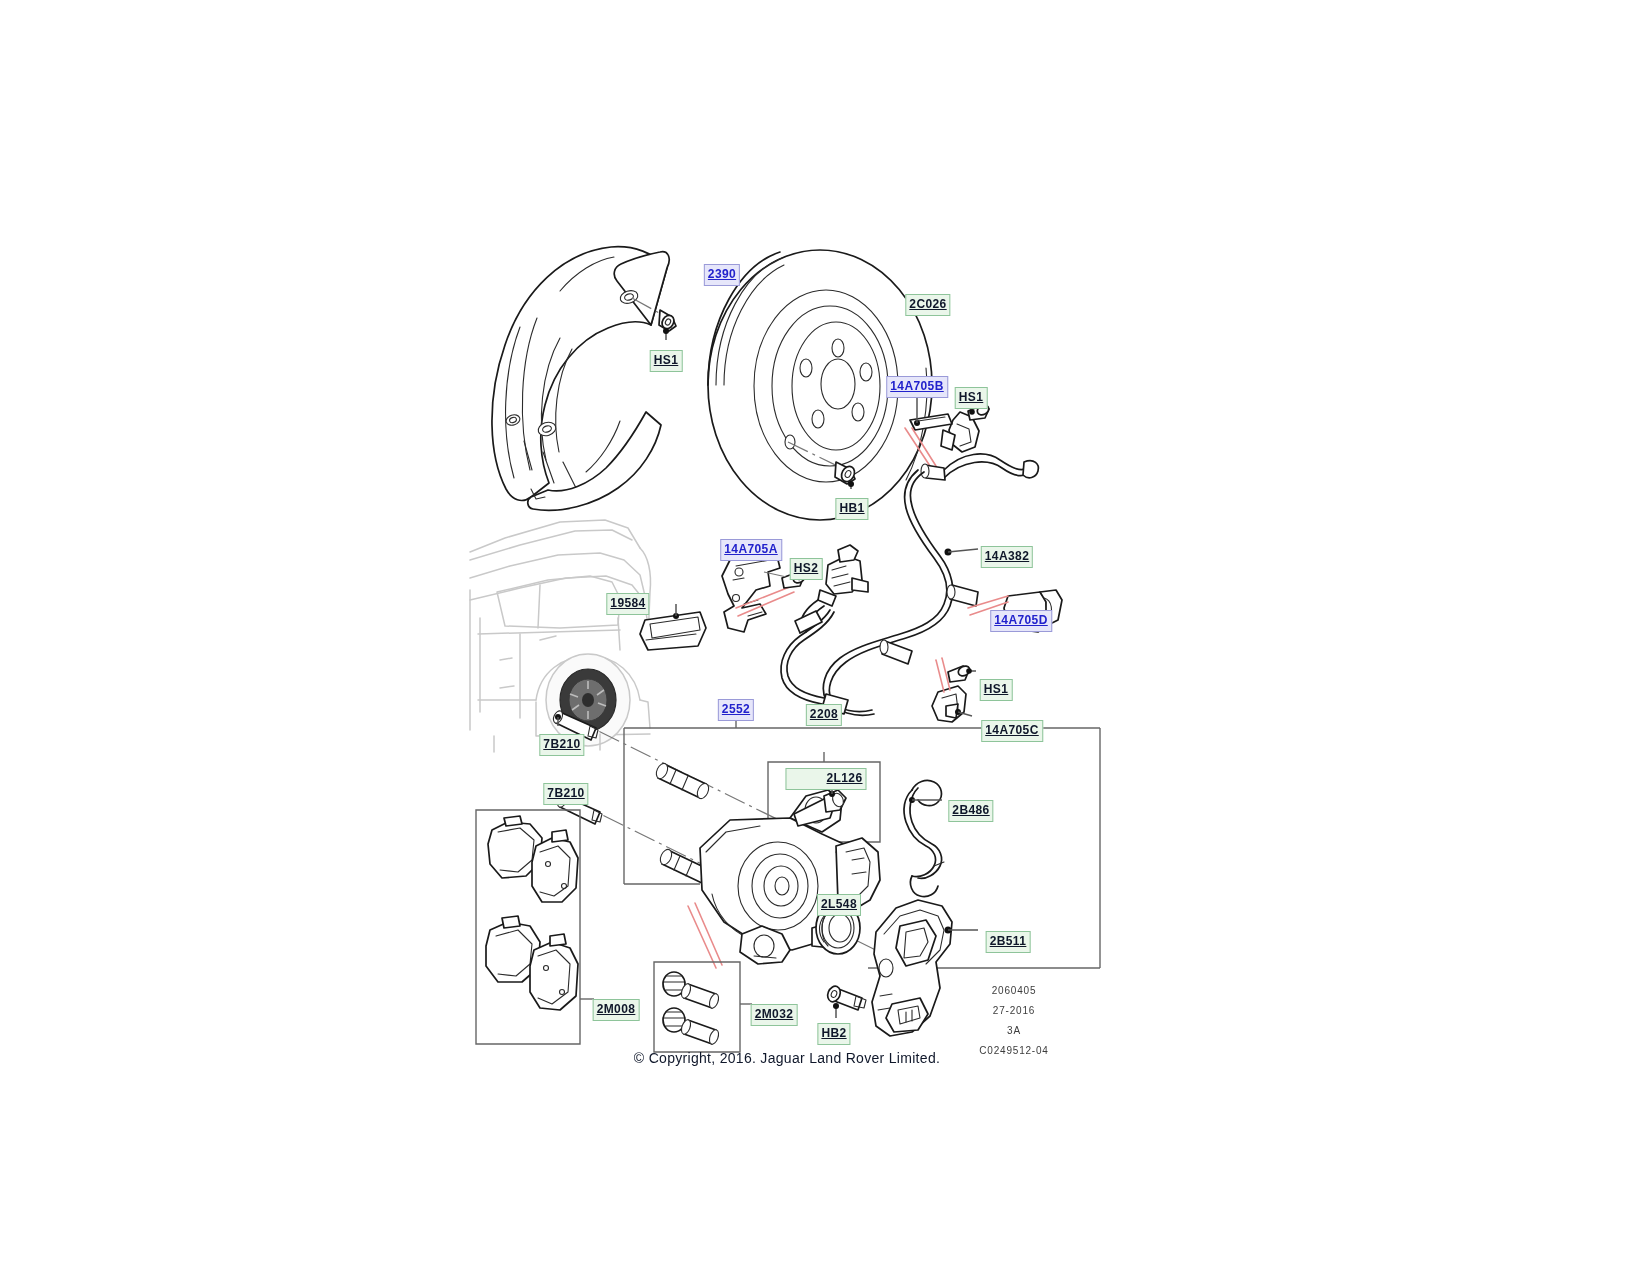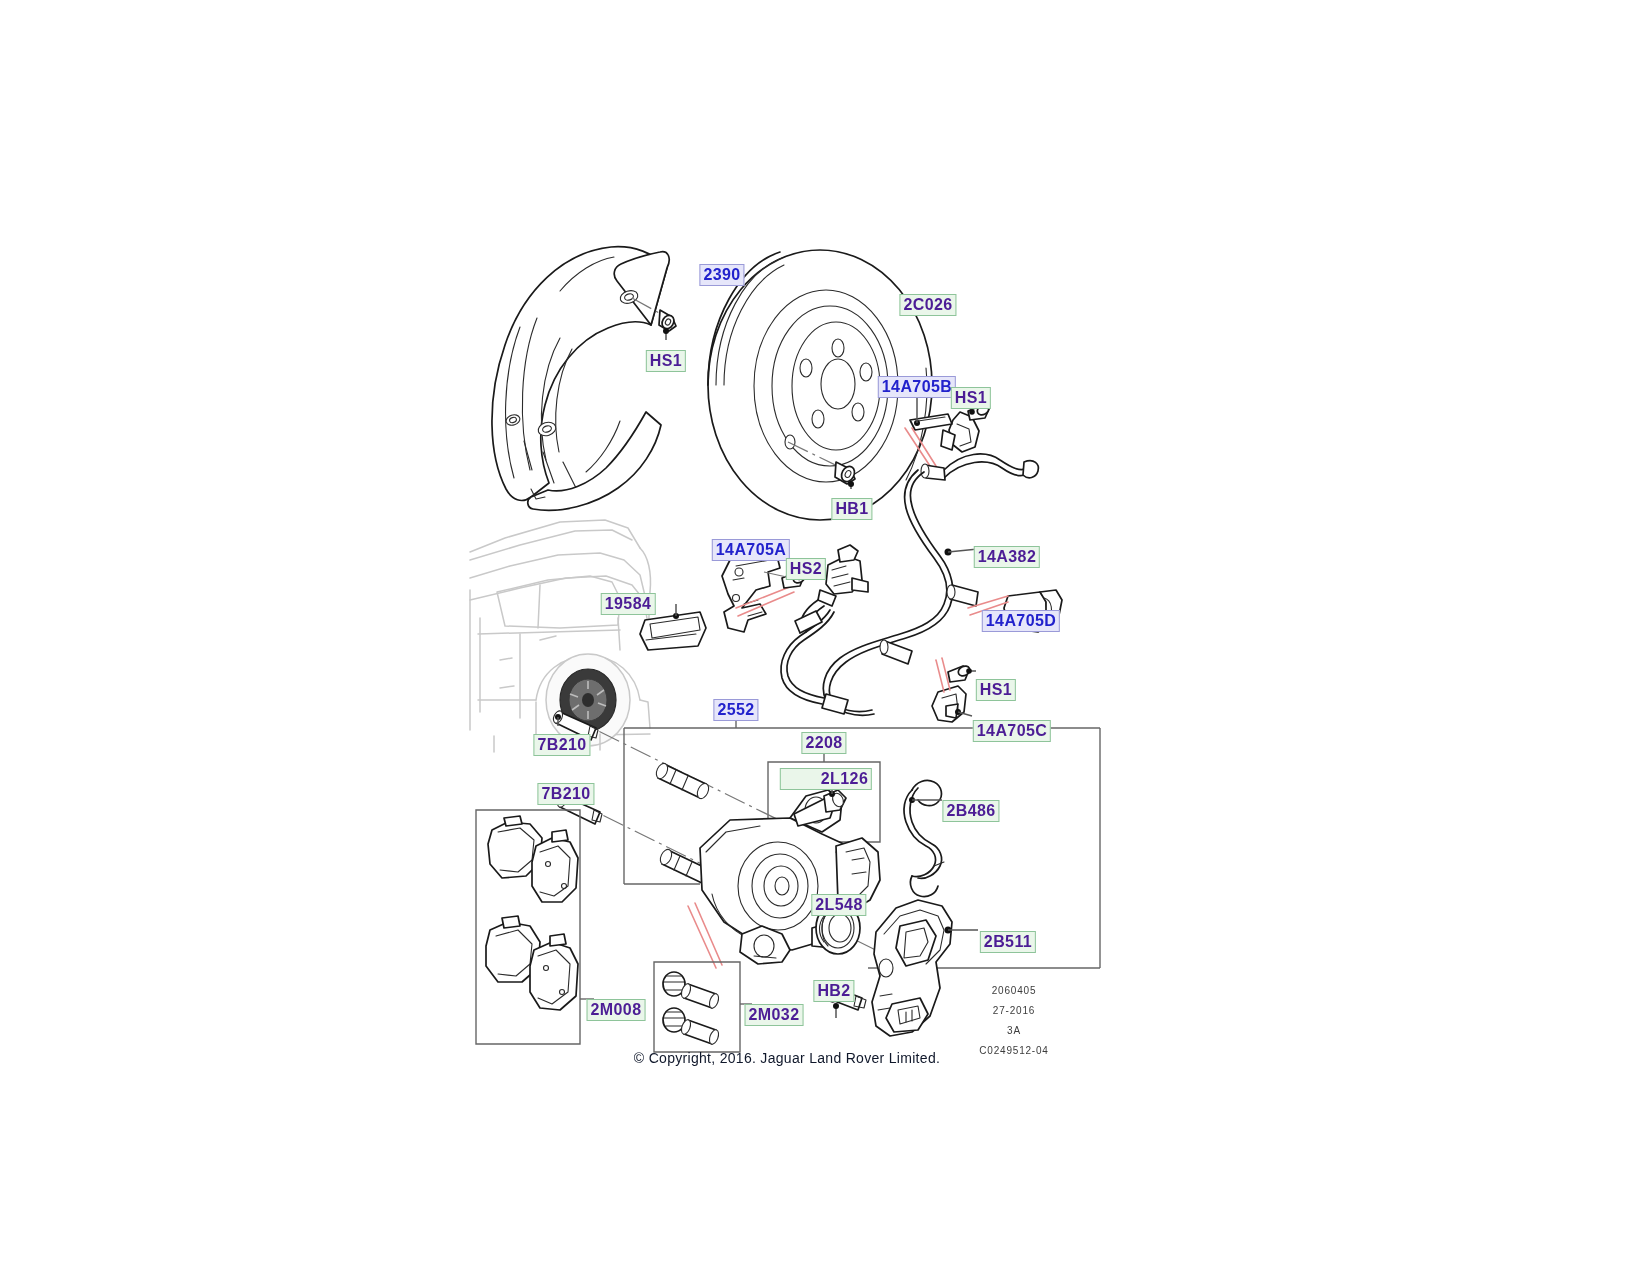--- a/index.html
+++ b/index.html
@@ -3,24 +3,24 @@
 <meta charset="utf-8">
 <title>Rear Brake Assembly Parts Diagram</title>
 <style>
   html,body{margin:0;padding:0;background:#ffffff;}
   body{width:1650px;height:1275px;font-family:"Liberation Sans",sans-serif;overflow:hidden;}
   #sheet{position:relative;width:1650px;height:1275px;background:#fff;}
   #art{position:absolute;left:0;top:0;width:1650px;height:1275px;}
 
   
   .lbl{position:absolute;font-family:"Liberation Sans",sans-serif;font-weight:bold;
-       font-size:16px;line-height:17px;letter-spacing:.4px;white-space:nowrap;
-       padding:1px 3px 2px 3px;border-width:1px;border-style:solid;}
+       font-size:12px;line-height:17px;letter-spacing:.4px;white-space:nowrap;
+       padding:1px 3px 2px 3px;border-width:1px;border-style:solid;text-decoration:underline;}
   .lbl.blue{color:#2222cc;background:#e6e6fa;border-color:#9a9ad8;}
-  .lbl.green{color:#4c1d95;background:#eaf6ea;border-color:#8ec49a;}
+  .lbl.green{color:#0f172a;background:#eaf6ea;border-color:#8ec49a;}
   .lbl.c{transform:translateX(-50%);}
 
   
   .code{position:absolute;font-family:"Liberation Sans",sans-serif;font-size:10px;
         color:#3c3c3c;letter-spacing:.8px;white-space:nowrap;transform:translateX(-50%);}
   .copy{position:absolute;font-family:"Liberation Sans",sans-serif;font-size:14px;
         color:#0f172a;letter-spacing:.3px;white-space:nowrap;transform:translateX(-50%);}
 </style>
 </head>
 <body>
@@ -477,29 +477,29 @@
       <div class="lbl c green" style="left: 971px; top: 387px;">HS1</div>
       <div class="lbl c green" style="left: 1007px; top: 546px;">14A382</div>
       <div class="lbl c blue" style="left: 751px; top: 539px;">14A705A</div>
       <div class="lbl c green" style="left: 806px; top: 558px;">HS2</div>
       <div class="lbl c green" style="left: 628px; top: 593px;">19584</div>
       <div class="lbl c blue" style="left: 1021px; top: 610px;">14A705D</div>
       <div class="lbl c green" style="left: 996px; top: 679px;">HS1</div>
       <div class="lbl c green" style="left: 1012px; top: 720px;">14A705C</div>
       <div class="lbl c blue" style="left: 736px; top: 699px;">2552</div>
       <div class="lbl c green" style="left: 562px; top: 734px;">7B210</div>
-      <div class="lbl c green" style="left: 824px; top: 732px;">2208</div>
+      <div class="lbl c green" style="left: 824px; top: 704px;">2208</div>
       <div class="lbl c green" style="left: 826px; top: 768px; padding-left: 40px;">2L126</div>
       <div class="lbl c green" style="left: 566px; top: 783px;">7B210</div>
       <div class="lbl c green" style="left: 971px; top: 800px;">2B486</div>
       <div class="lbl c green" style="left: 839px; top: 894px;">2L548</div>
       <div class="lbl c green" style="left: 1008px; top: 931px;">2B511</div>
       <div class="lbl c green" style="left: 616px; top: 999px;">2M008</div>
       <div class="lbl c green" style="left: 774px; top: 1004px;">2M032</div>
-      <div class="lbl c green" style="left: 834px; top: 980px;">HB2</div>
+      <div class="lbl c green" style="left: 834px; top: 1023px;">HB2</div>
     </div>
 
   <div id="codes">
       <div class="code" style="left: 1014px; top: 985px;">2060405</div>
       <div class="code" style="left: 1014px; top: 1005px;">27-2016</div>
       <div class="code" style="left: 1014px; top: 1025px;">3A</div>
       <div class="code" style="left: 1014px; top: 1045px;">C0249512-04</div>
     </div>
   <div class="copy" id="copyright" style="left: 787px; top: 1050px;">© Copyright, 2016. Jaguar Land Rover Limited.</div>
 

